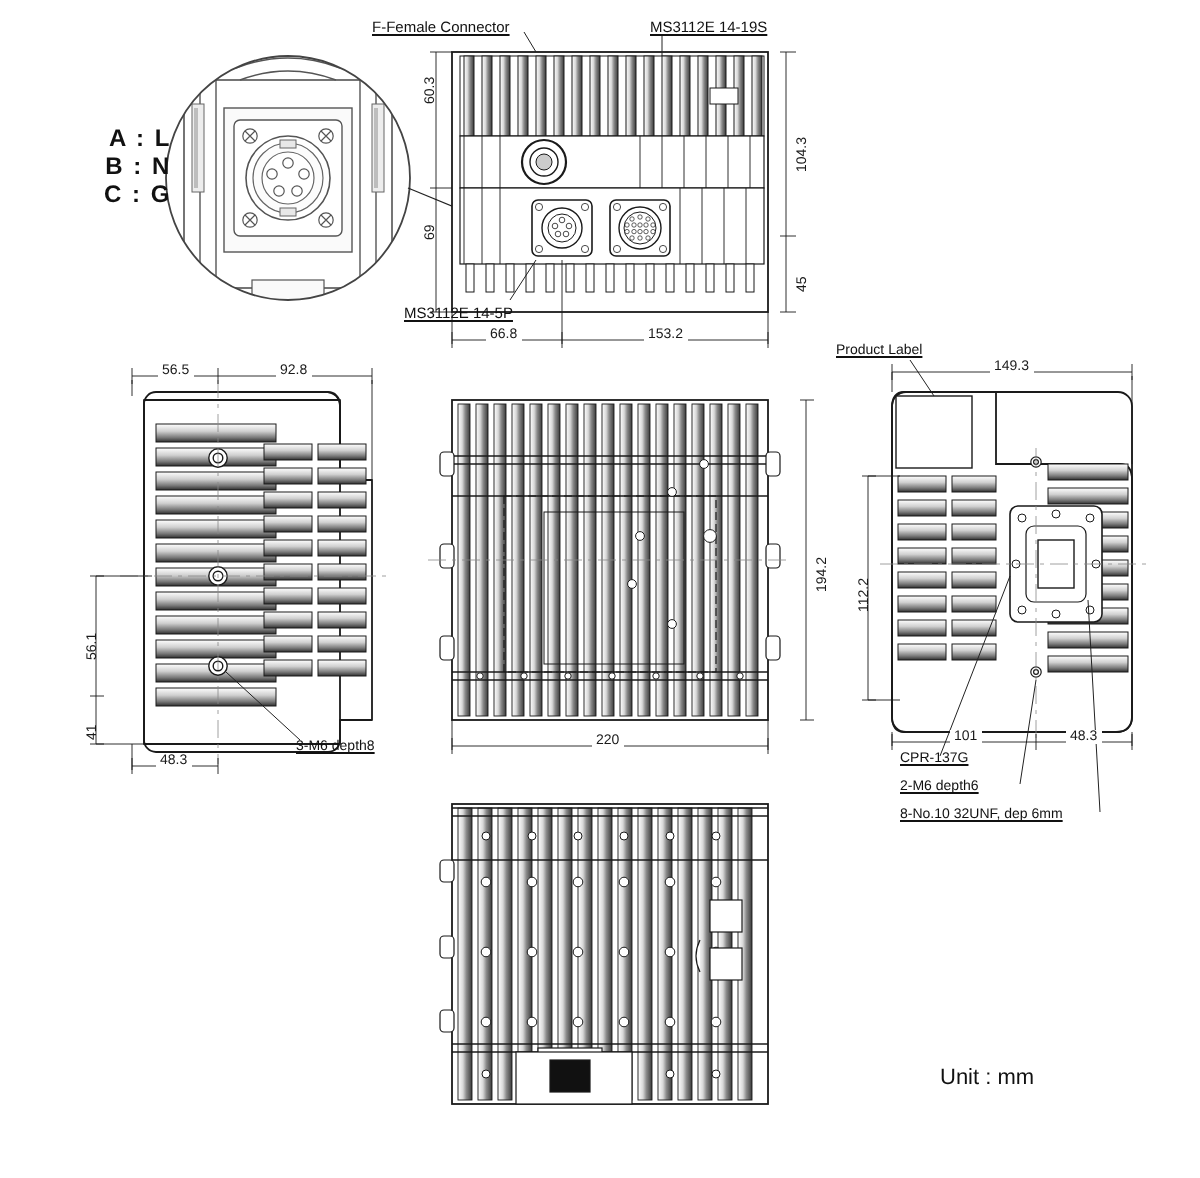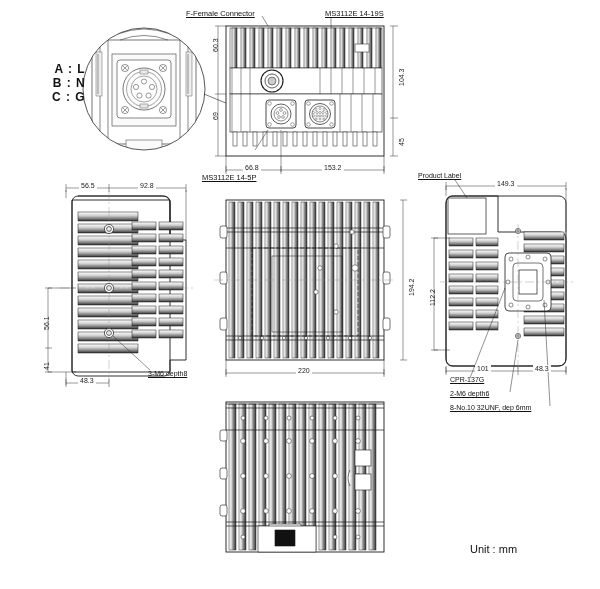--- a/index.html
+++ b/index.html
@@ -577,21 +577,21 @@
 </svg>
 
 <div class="lbl legend" style="left:52px;top:62px;text-align:right;">
   <div>A : L</div>
   <div>B : N</div>
   <div>C : G</div>
 </div>
 
 <div class="lbl callout-thin" style="left:186px;top:9px;font-size:7.5px;">F-Female Connector</div>
 <div class="lbl callout" style="left:325px;top:9px;">MS3112E 14-19S</div>
-<div class="lbl callout" style="left:202px;top:152px;margin-top:21px;">MS3112E 14-5P</div>
+<div class="lbl callout" style="left:202px;top:152px;">MS3112E 14-5P</div>
 
 <div class="lbl dim" style="left:212px;top:52px;transform:rotate(-90deg);transform-origin:0 0;">60.3</div>
 <div class="lbl dim" style="left:212px;top:120px;transform:rotate(-90deg);transform-origin:0 0;">69</div>
 <div class="lbl dim" style="left:398px;top:86px;transform:rotate(-90deg);transform-origin:0 0;">104.3</div>
 <div class="lbl dim" style="left:398px;top:146px;transform:rotate(-90deg);transform-origin:0 0;">45</div>
 <div class="lbl dim" style="left:243px;top:164px;background:#fff;padding:0 2px;">66.8</div>
 <div class="lbl dim" style="left:322px;top:164px;background:#fff;padding:0 2px;">153.2</div>
 
 <div class="lbl dim" style="left:79px;top:182px;background:#fff;padding:0 2px;">56.5</div>
 <div class="lbl dim" style="left:138px;top:182px;background:#fff;padding:0 2px;">92.8</div>
@@ -605,15 +605,15 @@
 
 <div class="lbl callout-thin" style="left:418px;top:172px;font-size:7px;">Product Label</div>
 <div class="lbl dim" style="left:495px;top:180px;background:#fff;padding:0 2px;">149.3</div>
 <div class="lbl dim" style="left:429px;top:306px;transform:rotate(-90deg);transform-origin:0 0;">112.2</div>
 <div class="lbl dim" style="left:475px;top:365px;background:#fff;padding:0 2px;">101</div>
 <div class="lbl dim" style="left:533px;top:365px;background:#fff;padding:0 2px;">48.3</div>
 <div class="lbl callout-thin" style="left:450px;top:376px;font-size:7px;">CPR-137G</div>
 <div class="lbl callout-thin" style="left:450px;top:390px;font-size:7px;">2-M6 depth6</div>
 <div class="lbl callout-thin" style="left:450px;top:404px;font-size:7px;">8-No.10 32UNF, dep 6mm</div>
 
-<div class="lbl unit" style="left:470px;top:533px;margin-top:10px;">Unit : mm</div>
+<div class="lbl unit" style="left:470px;top:533px;">Unit : mm</div>
 
 </div>
 
 </body></html>

